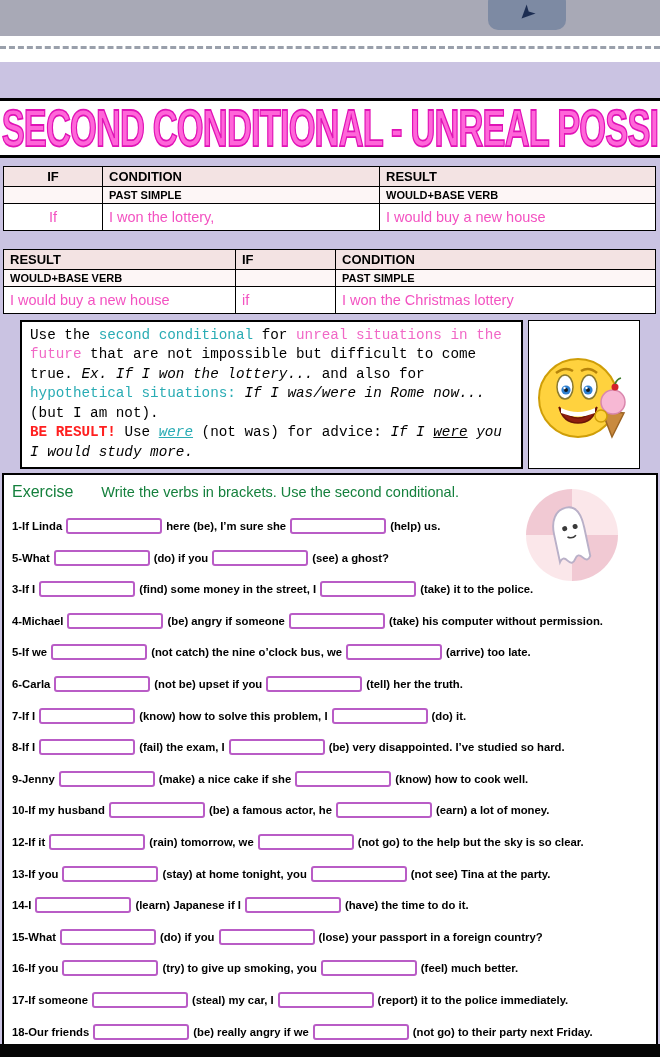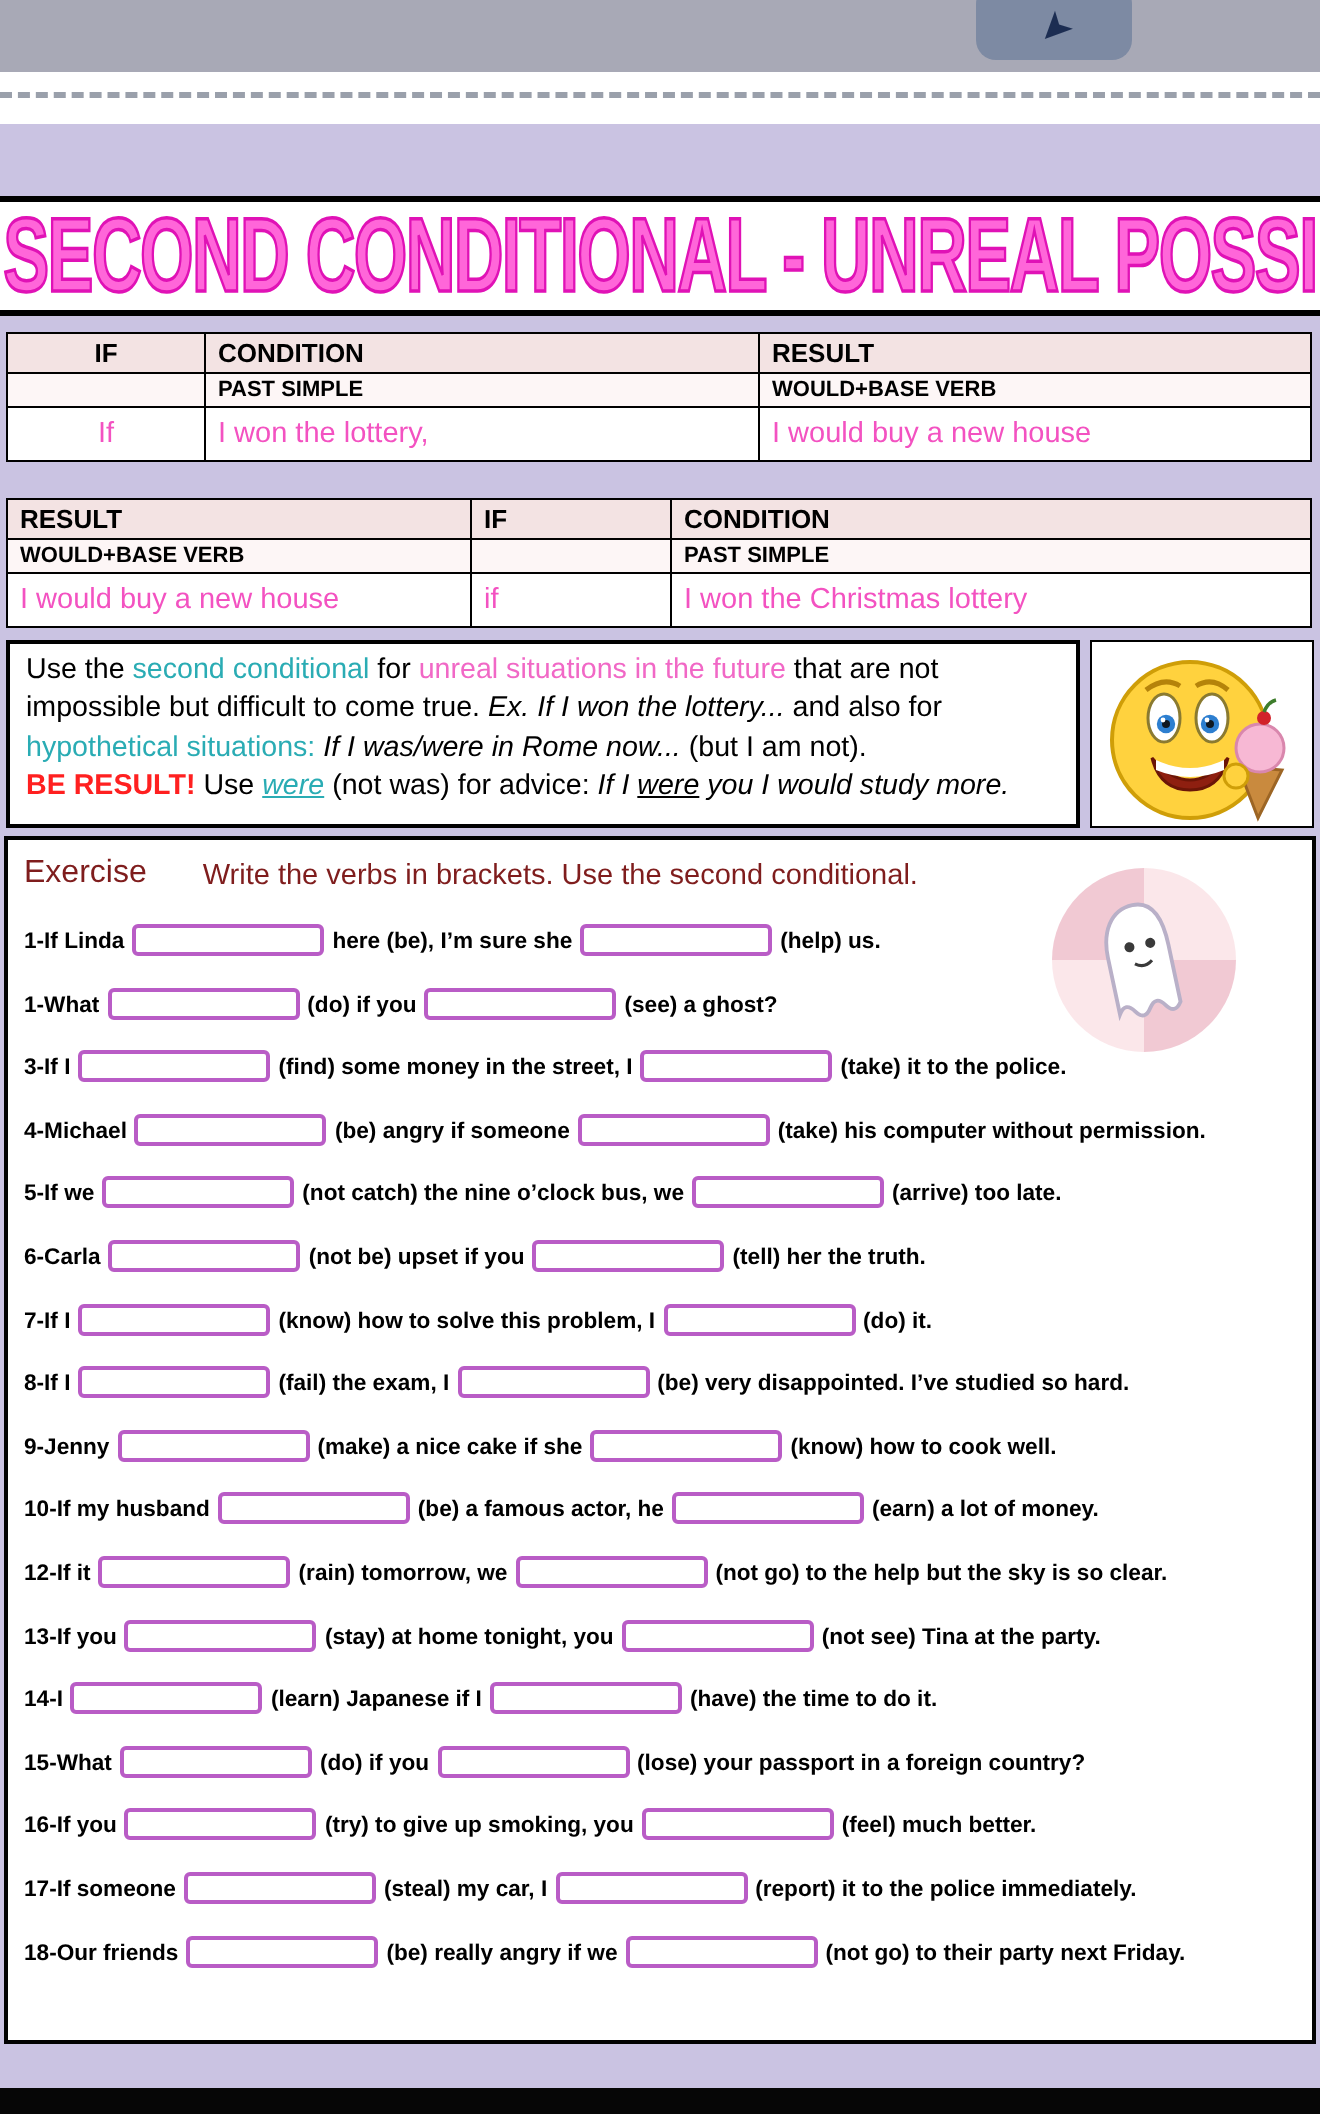--- a/index.html
+++ b/index.html
@@ -92,21 +92,21 @@
     font-size: 14.5px;
     height: 27px;
   }
   .t1 .c0 { width: 99px; text-align: center; }
   .t1 .c1 { width: 277px; }
   .t1 .c2 { width: 276px; }
   .t2 .c0 { width: 232px; }
   .t2 .c1 { width: 100px; }
   .t2 .c2 { width: 320px; }
   
-  .note-row { display: flex; margin: 0 3px; gap: 5px; }
+  .note-row { display: flex; margin: 0 20px; gap: 5px; font-family: Liberation Mono, monospace; }
   .note-box {
     flex: 1;
     background: #fff;
     border: 2.5px solid #000;
     padding: 4px 8px 5px 8px;
     font-size: 14.3px;
     line-height: 1.36;
     color: #000;
   }
   .emoji-box {
@@ -127,21 +127,21 @@
   
   .frame {
     position: relative;
     margin: 0 2px;
     background: #ffffff;
     border: 2.5px solid #000;
     padding: 8px 6px 12px 8px;
     min-height: 604px;
     overflow: hidden;
   }
-  .ex-header { display: flex; gap: 28px; color: #7f1d1d; align-items: flex-end; }
+  .ex-header { display: flex; gap: 28px; color: #15803d; align-items: center; }
   .ex-label { font-size: 16px; }
   .ex-instructions { font-size: 14.5px; }
   .ghost-wrap {
     position: absolute;
     top: 14px;
     right: 38px;
     width: 92px;
     height: 92px;
     border-radius: 50%;
     background: conic-gradient(#fbe7ea 0 90deg, #f1c9d3 90deg 180deg, #fbe7ea 180deg 270deg, #f1c9d3 270deg 360deg);
@@ -285,21 +285,21 @@
       <svg width="58" height="68" viewBox="0 0 60 70">
         <path d="M30 6 C18 6 12 17 12 30 L12 60 q4 -6 8 0 q4 6 8 0 q4 -6 8 0 q4 6 8 0 L44 30 C44 17 41 6 30 6 Z" fill="#ffffff" stroke="#b9b0c8" stroke-width="2"></path>
         <circle cx="24" cy="27" r="2.6" fill="#3a3a3a"></circle>
         <circle cx="35" cy="27" r="2.6" fill="#3a3a3a"></circle>
         <path d="M25 36 q4.5 3.5 9 0" stroke="#3a3a3a" stroke-width="1.6" fill="none"></path>
       </svg>
     </div>
 
     <div class="sentences">
         <div class="sentence"><span>1-If Linda</span><span class="blank"></span><span>here (be), I’m sure she</span><span class="blank"></span><span>(help) us.</span></div>
-        <div class="sentence"><span>1-What</span><span class="blank"></span><span>(do) if you</span><span class="blank"></span><span>(see) a ghost?</span></div>
+        <div class="sentence"><span>5-What</span><span class="blank"></span><span>(do) if you</span><span class="blank"></span><span>(see) a ghost?</span></div>
         <div class="sentence"><span>3-If I</span><span class="blank"></span><span>(find) some money in the street, I</span><span class="blank"></span><span>(take) it to the police.</span></div>
         <div class="sentence"><span>4-Michael</span><span class="blank"></span><span>(be) angry if someone</span><span class="blank"></span><span>(take) his computer without permission.</span></div>
         <div class="sentence"><span>5-If we</span><span class="blank"></span><span>(not catch) the nine o’clock bus, we</span><span class="blank"></span><span>(arrive) too late.</span></div>
         <div class="sentence"><span>6-Carla</span><span class="blank"></span><span>(not be) upset if you</span><span class="blank"></span><span>(tell) her the truth.</span></div>
         <div class="sentence"><span>7-If I</span><span class="blank"></span><span>(know) how to solve this problem, I</span><span class="blank"></span><span>(do) it.</span></div>
         <div class="sentence"><span>8-If I</span><span class="blank"></span><span>(fail) the exam, I</span><span class="blank"></span><span>(be) very disappointed. I’ve studied so hard.</span></div>
         <div class="sentence"><span>9-Jenny</span><span class="blank"></span><span>(make) a nice cake if she</span><span class="blank"></span><span>(know) how to cook well.</span></div>
         <div class="sentence"><span>10-If my husband</span><span class="blank"></span><span>(be) a famous actor, he</span><span class="blank"></span><span>(earn) a lot of money.</span></div>
         <div class="sentence"><span>12-If it</span><span class="blank"></span><span>(rain) tomorrow, we</span><span class="blank"></span><span>(not go) to the help but the sky is so clear.</span></div>
         <div class="sentence"><span>13-If you</span><span class="blank"></span><span>(stay) at home tonight, you</span><span class="blank"></span><span>(not see) Tina at the party.</span></div>

